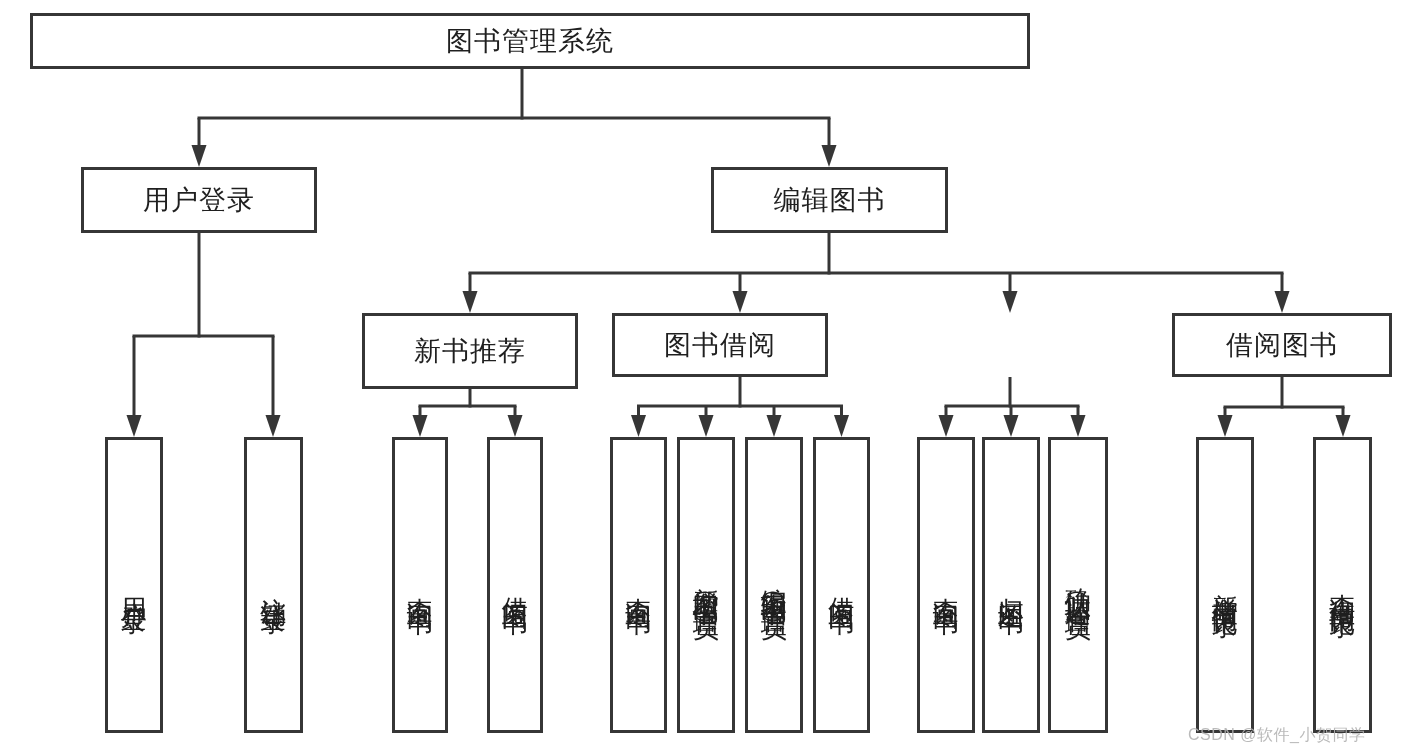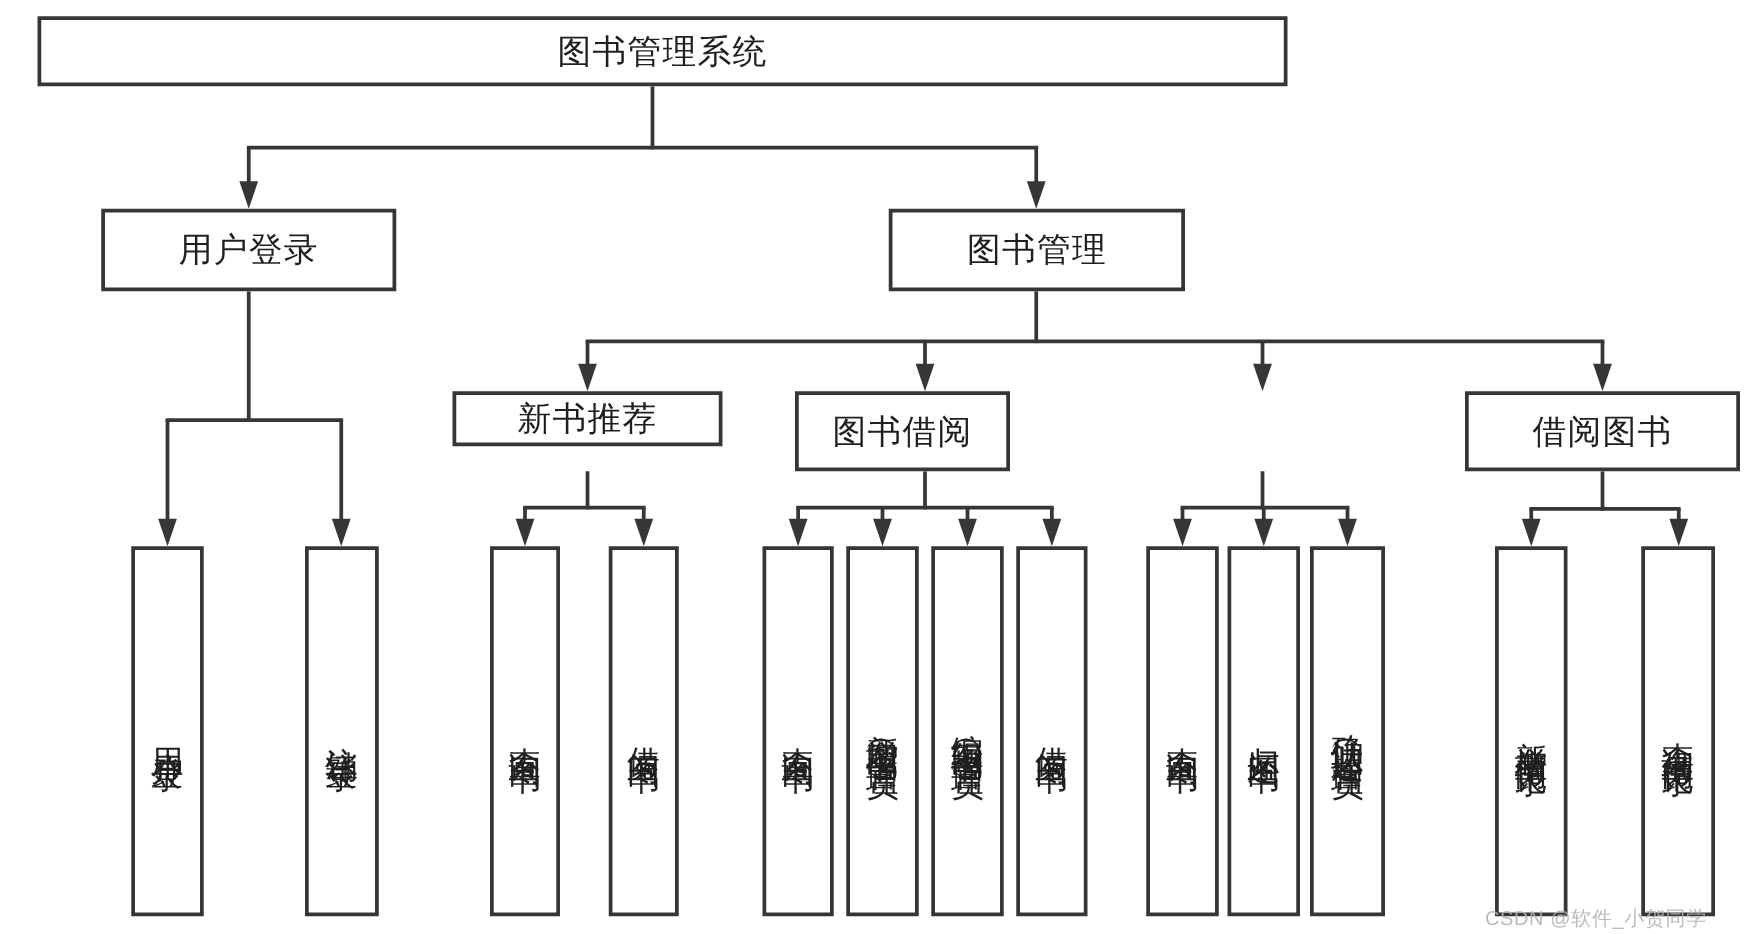--- a/index.html
+++ b/index.html
@@ -133,27 +133,27 @@
   </svg>
 
   <div class="node" style="left:30px; top:13px; width:1000px; height:56px">
     <span class="hlabel">图书管理系统</span>
   </div>
 
   <div class="node" style="left:81px; top:167px; width:236px; height:66px">
     <span class="hlabel">用户登录</span>
   </div>
   <div class="node" style="left:711px; top:167px; width:237px; height:66px">
-    <span class="hlabel">图书管理</span>
-  </div>
-
-  <div class="node" style="left:362px; top:313px; width:216px; height:44px">
+    <span class="hlabel">编辑图书</span>
+  </div>
+
+  <div class="node" style="left:362px; top:313px; width:216px; height:76px">
     <span class="hlabel">新书推荐</span>
   </div>
-  <div class="node" style="left:636px; top:313px; width:172px; height:64px">
+  <div class="node" style="left:612px; top:313px; width:216px; height:64px">
     <span class="hlabel">图书借阅</span>
   </div>
   <div class="node" style="left:1172px; top:313px; width:220px; height:64px">
     <span class="hlabel">借阅图书</span>
   </div>
 
   <div class="node" style="left:105px; top:437px; width:58px; height:296px">
     <span class="vtext">用户登录</span>
   </div>
   <div class="node" style="left:244px; top:437px; width:59px; height:296px">

